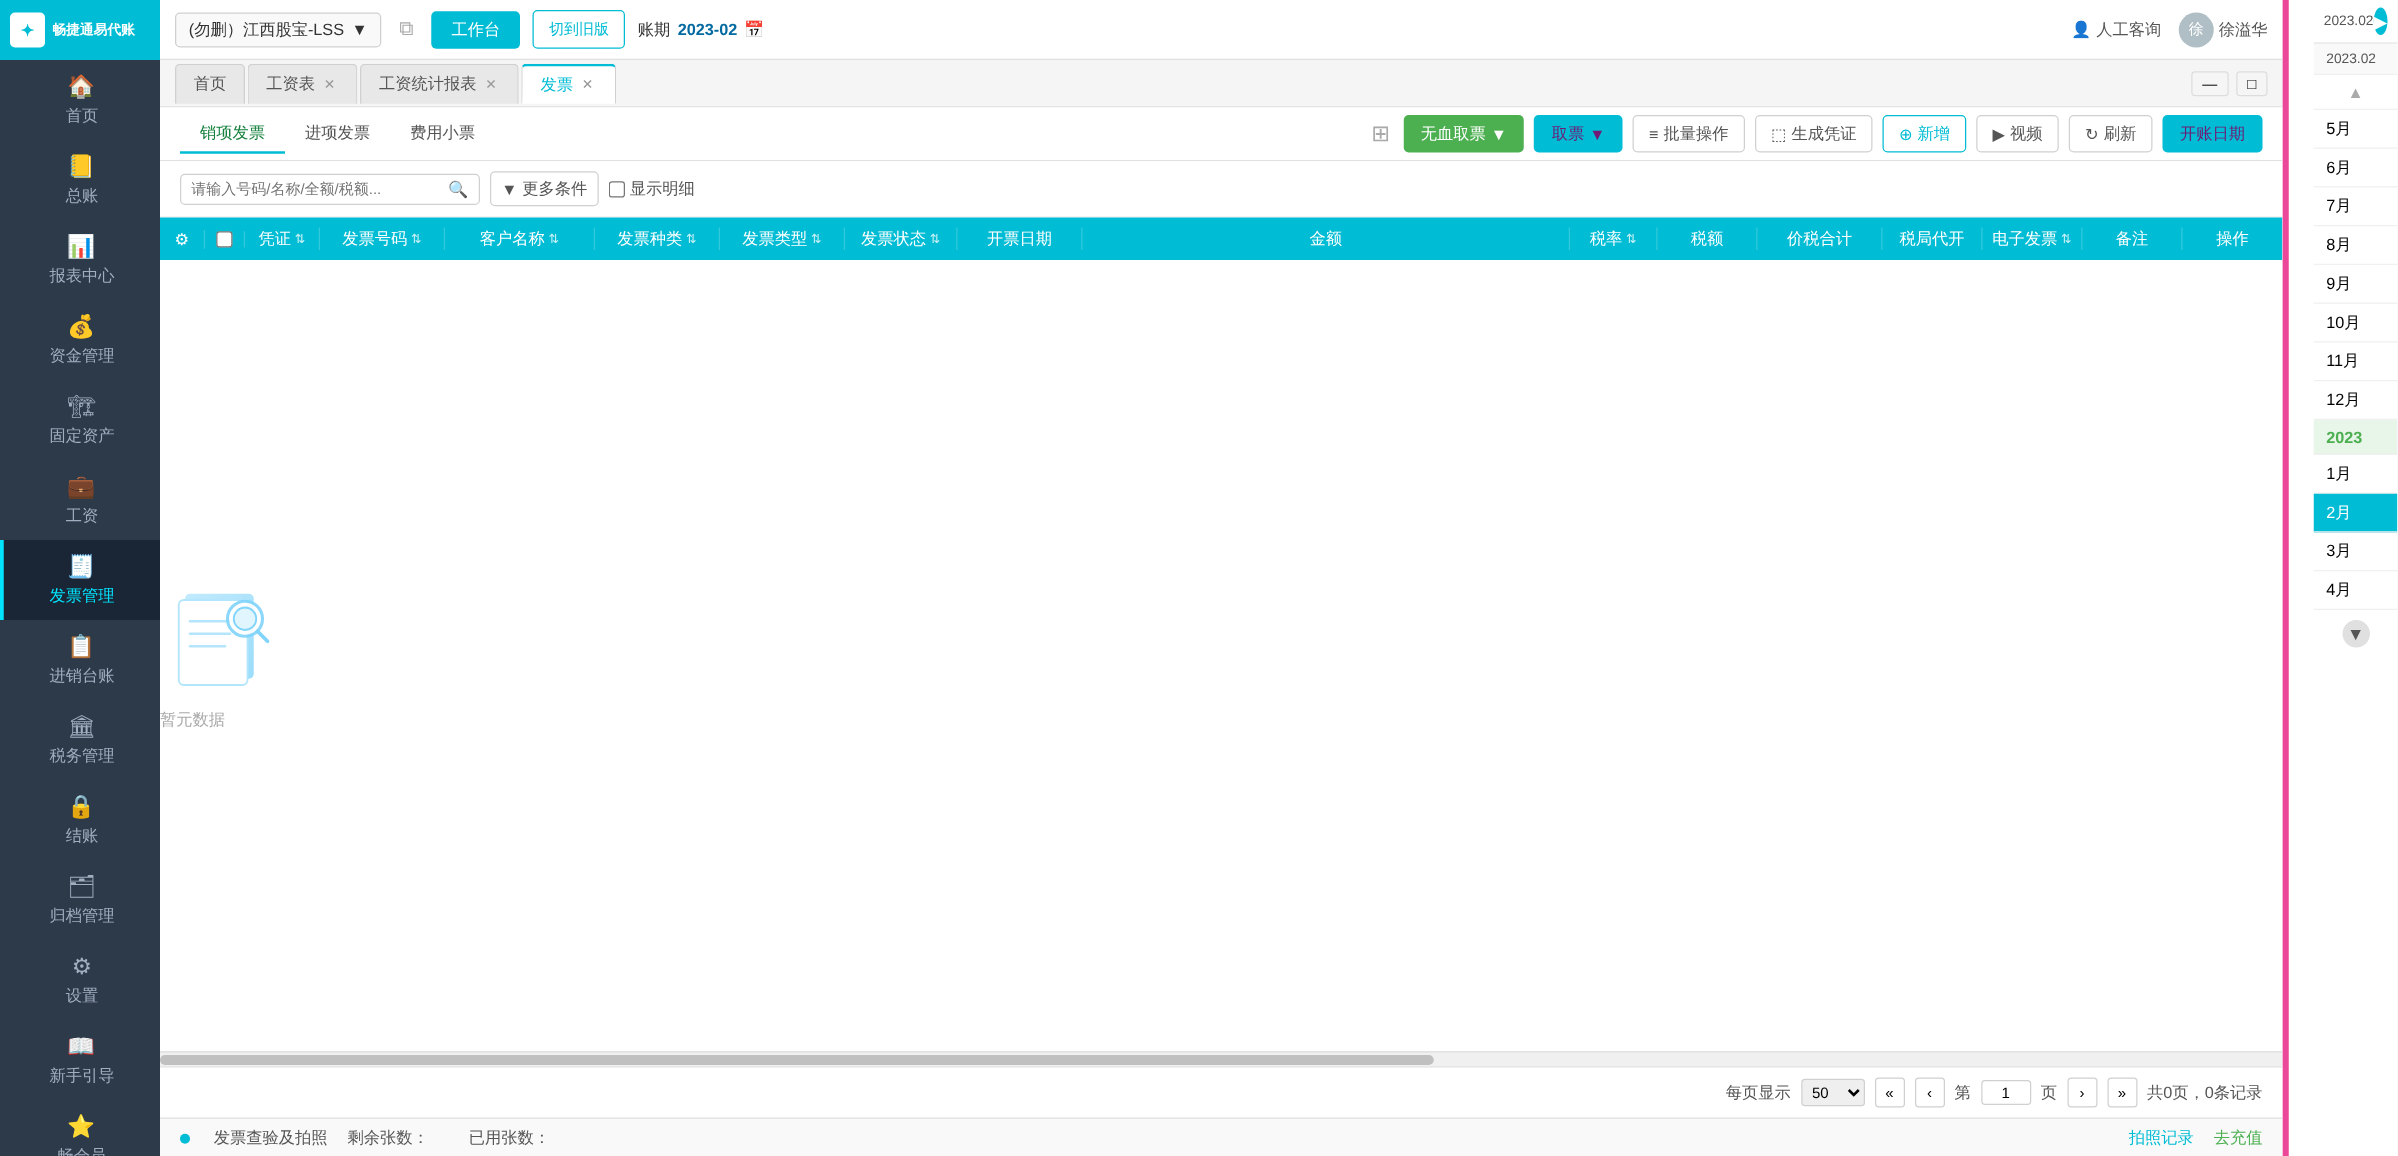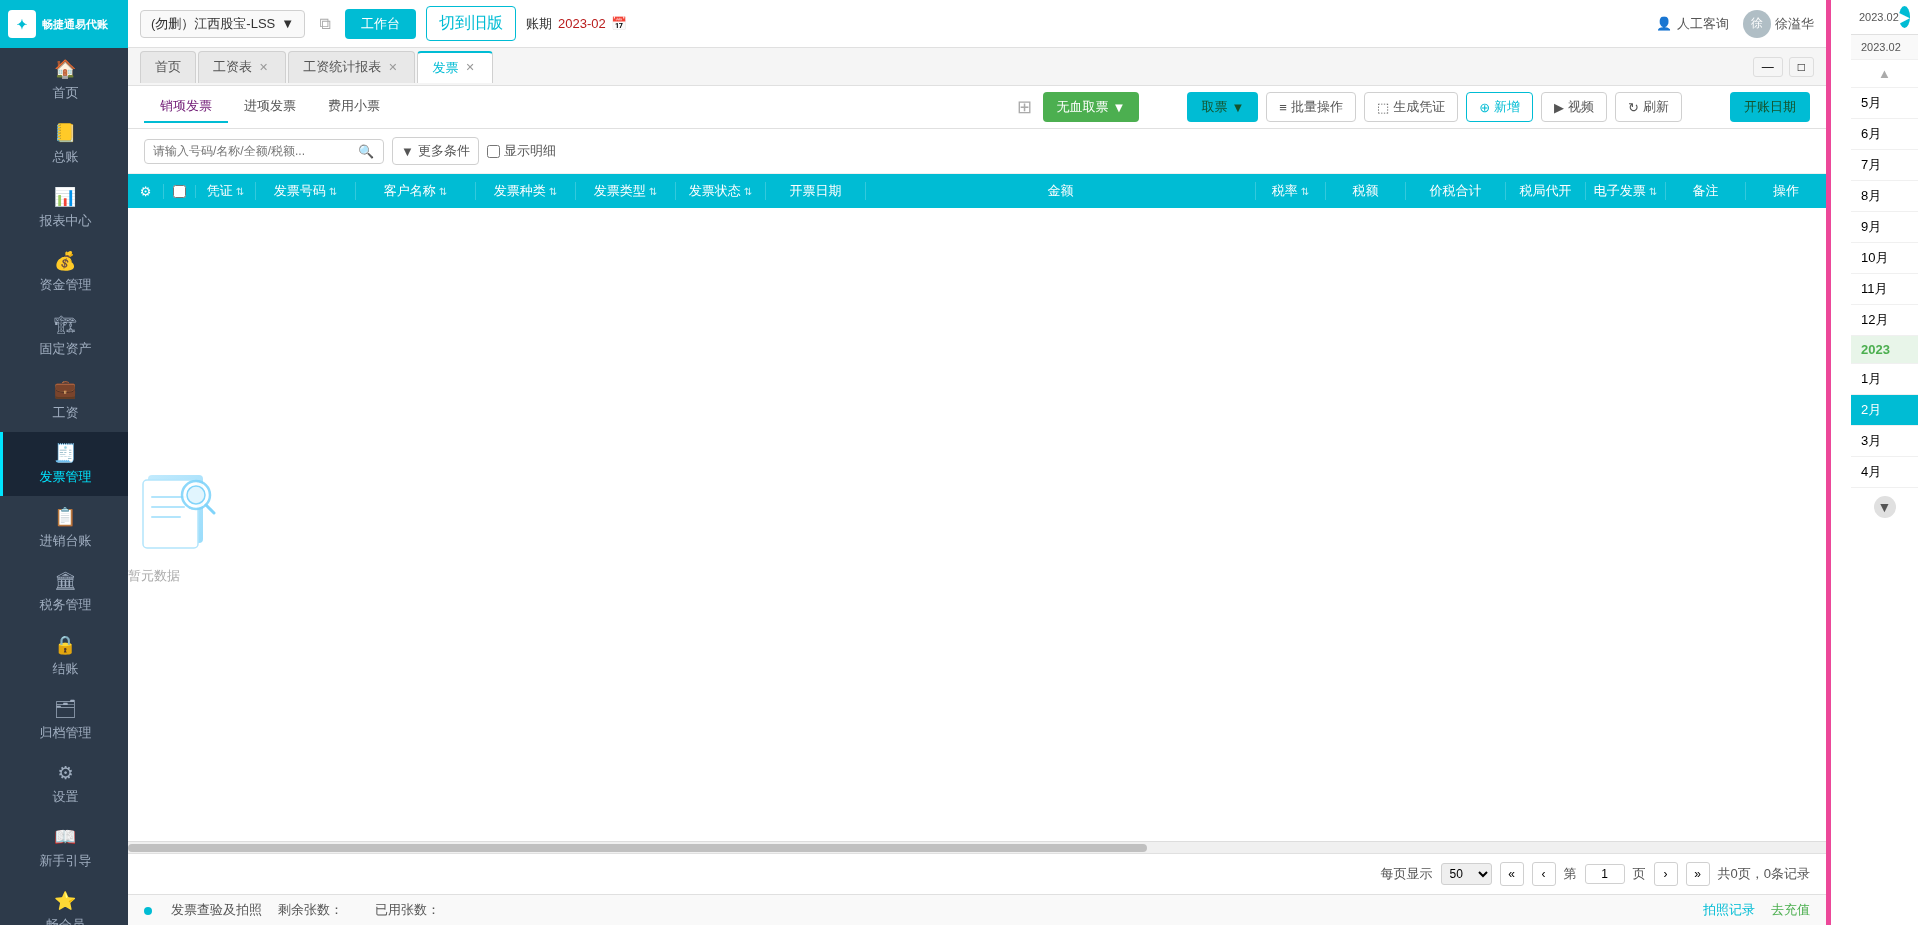--- a/index.html
+++ b/index.html
@@ -90,21 +90,21 @@
       cursor: pointer;
       font-size: 13px;
     }
     .btn-old-version {
       background: white;
       border: 1px solid #00bcd4;
       color: #00bcd4;
       border-radius: 4px;
       padding: 6px 12px;
       cursor: pointer;
-      font-size: 16px;
+      font-size: 12px;
     }
     .accounting-period {
       display: flex;
       align-items: center;
       gap: 6px;
       color: #333;
       font-size: 13px;
     }
     .topbar-right {
       margin-left: auto;
@@ -174,21 +174,21 @@
       background: #fff;
     }
     .subtab {
       padding: 6px 16px;
       cursor: pointer;
       color: #555;
       font-size: 13px;
       border-bottom: 2px solid transparent;
     }
     .subtab.active {
-      color: #701a75;
+      color: #15803d;
       border-bottom: 2px solid #00bcd4;
     }
 
     
     .toolbar {
       display: flex;
       align-items: center;
       padding: 8px 16px;
       gap: 8px;
       background: #fff;
@@ -237,27 +237,27 @@
       color: white;
       border: none;
       border-radius: 4px;
       padding: 6px 14px;
       cursor: pointer;
       font-size: 13px;
       display: flex; align-items: center; gap: 4px;
     }
     .btn-teal {
       background: #00bcd4;
-      color: #14532d;
+      color: #701a75;
       border: none;
       border-radius: 4px;
       padding: 6px 14px;
       cursor: pointer;
       font-size: 13px;
-      display: flex; align-items: center; gap: 4px; margin-left: 40px;
+      display: flex; align-items: center; gap: 4px;
     }
     .btn-outline {
       background: white;
       color: #555;
       border: 1px solid #d0d0d0;
       border-radius: 4px;
       padding: 5px 12px;
       cursor: pointer;
       font-size: 12px;
       display: flex; align-items: center; gap: 4px;
@@ -510,21 +510,21 @@
   <div class="topbar">
     <div class="company-selector">
       <span>(勿删）江西股宝-LSS</span>
       <span>▼</span>
     </div>
     <div class="icon-grid">⧉</div>
     <button class="btn-workbench">工作台</button>
     <button class="btn-old-version">切到旧版</button>
     <div class="accounting-period">
       <span>账期</span>
-      <span style="color:#b91c1c;font-weight:normal">2023-02</span>
+      <span style="color:#0369a1;font-weight:bold">2023-02</span>
       <span style="cursor:pointer">📅</span>
     </div>
     <div class="topbar-right">
       <div class="topbar-right-item">
         <span>👤</span>
         <span>人工客询</span>
       </div>
       <div class="topbar-right-item">
         <div class="avatar">徐</div>
         <span>徐溢华</span>

